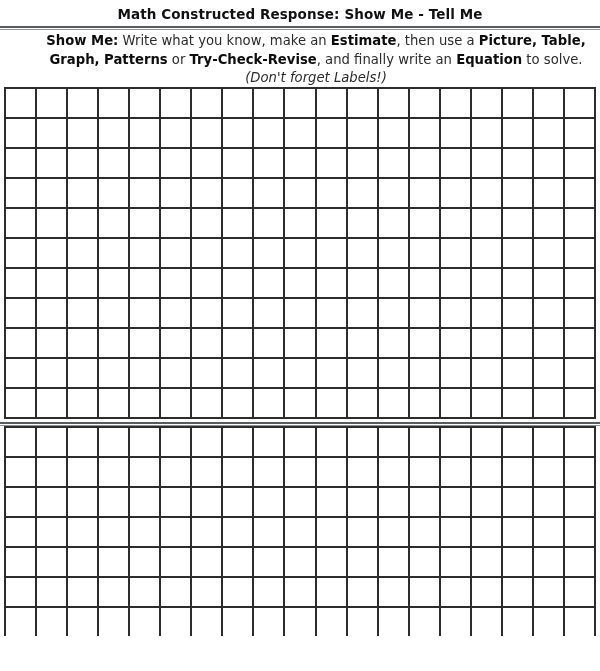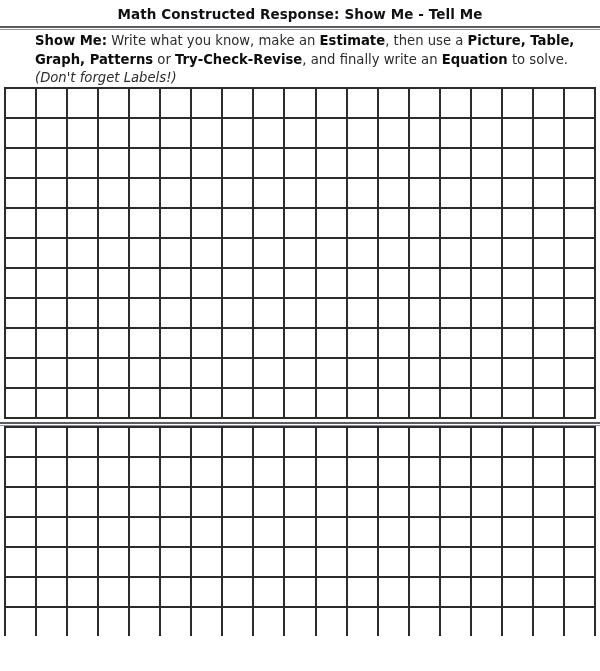--- a/index.html
+++ b/index.html
@@ -13,20 +13,21 @@
     overflow: hidden;
     font-family: "DejaVu Sans", sans-serif;
     color: #1a1a1a;
   }
 
   .page {
     position: relative;
     width: 600px;
     height: 671px;
     box-sizing: border-box;
+    text-align: center;
   }
 
   
   .title-bar {
     height: 26px;
     display: flex;
     align-items: center;
     justify-content: center;
     padding-top: 2px;
     box-sizing: border-box;

